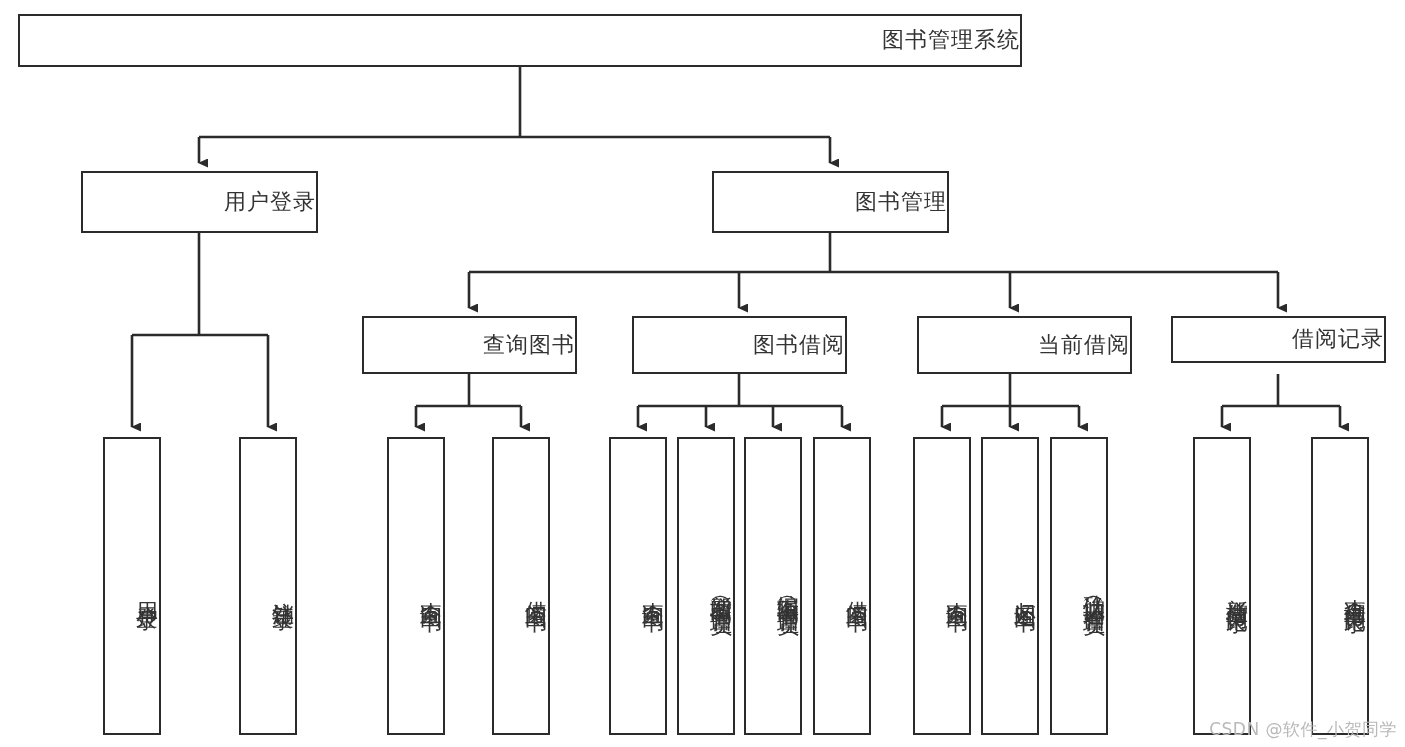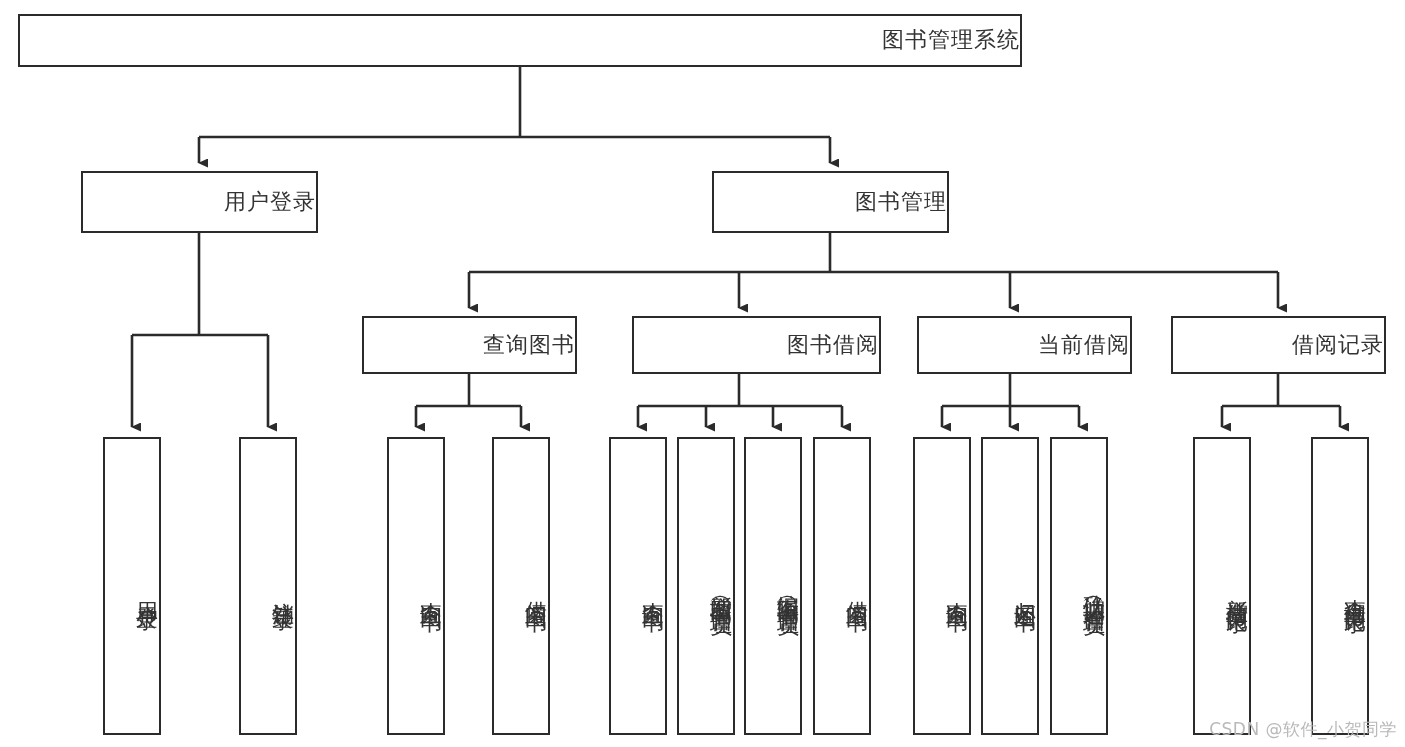--- a/index.html
+++ b/index.html
@@ -134,27 +134,27 @@
   <div class="node horizontal" style="left:81px; top:171px; width:237px; height:62px;">
     <span class="label">用户登录</span>
   </div>
   <div class="node horizontal" style="left:712px; top:171px; width:237px; height:62px;">
     <span class="label">图书管理</span>
   </div>
 
   <div class="node horizontal" style="left:362px; top:316px; width:215px; height:58px;">
     <span class="label">查询图书</span>
   </div>
-  <div class="node horizontal" style="left:632px; top:316px; width:249px; height:58px;">
+  <div class="node horizontal" style="left:632px; top:316px; width:215px; height:58px;">
     <span class="label">图书借阅</span>
   </div>
   <div class="node horizontal" style="left:903px; top:316px; width:215px; height:58px;margin-left:14px;">
     <span class="label">当前借阅</span>
   </div>
-  <div class="node horizontal" style="left:1171px; top:316px; width:215px; height:58px;">
+  <div class="node horizontal" style="left:1171px; top:316px; width:215px; height:47px;">
     <span class="label">借阅记录</span>
   </div>
 
   <div class="node vertical" style="left:103px; top:437px; width:58px; height:298px;">
     <span class="label">用户登录</span>
   </div>
   <div class="node vertical" style="left:239px; top:437px; width:58px; height:298px;">
     <span class="label">注销登录</span>
   </div>
 

